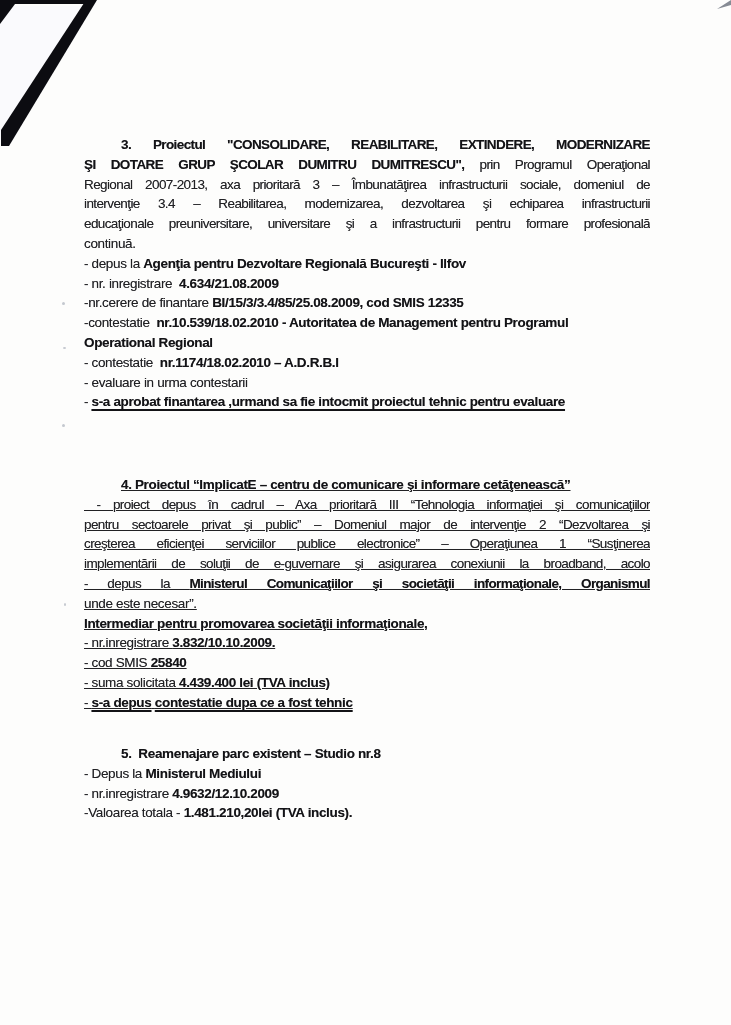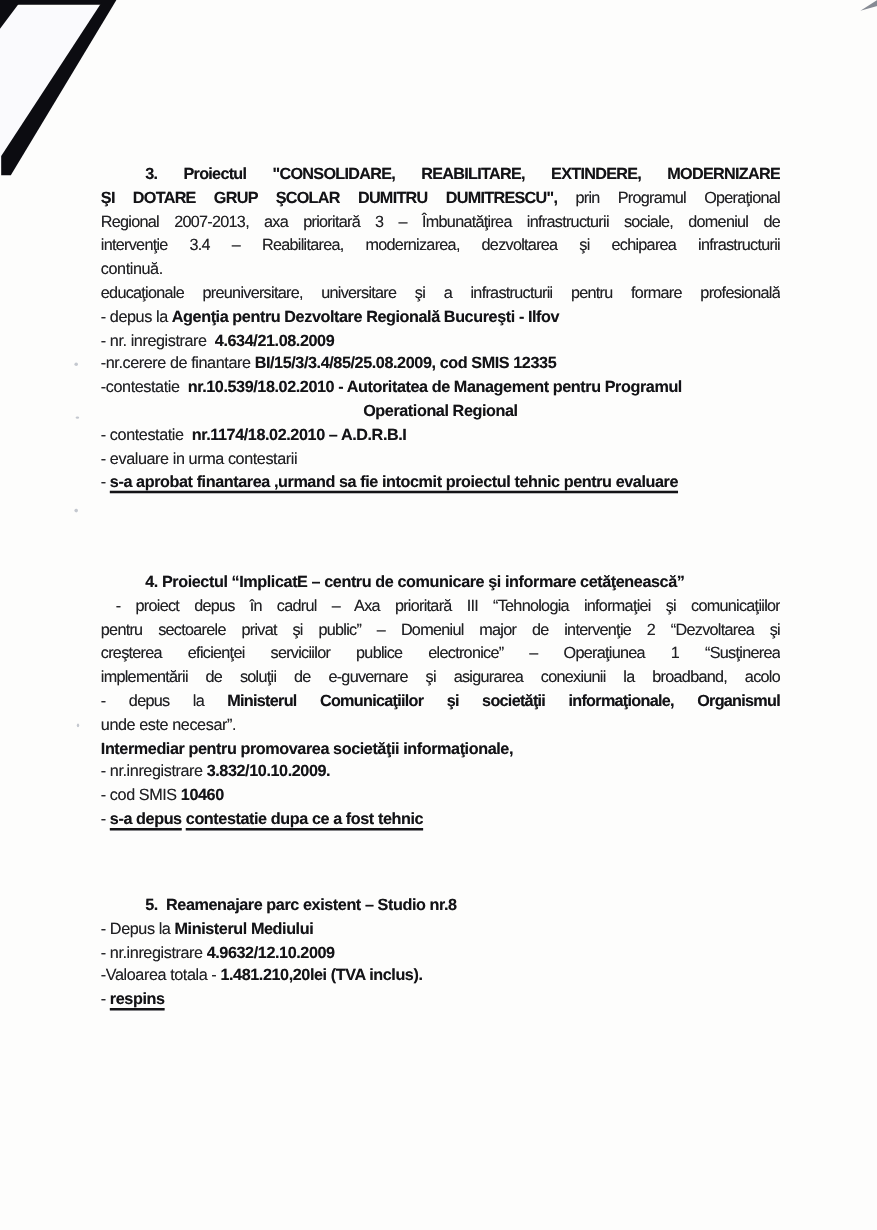--- a/index.html
+++ b/index.html
@@ -7,33 +7,33 @@
     position:relative;
     width:731px;height:1025px;
     background:#fdfdfc;
     overflow:hidden;
     font-family:"Liberation Sans","DejaVu Sans",sans-serif;
     color:#212124;
     text-shadow:0 0 .5px rgba(25,25,30,.45);
   }
   .section{position:absolute;left:84px;width:566px;}
   .sec0{top:135px;}
-  .sec1{top:475px;}
+  .sec1{top:475px;text-decoration:underline;}
   .sec2{top:744px;}
   .ln{
     height:19.8px;line-height:19.8px;
     font-size:13.5px;letter-spacing:-.35px;
     white-space:nowrap;
   }
   .ln.just{
     white-space:normal;overflow:hidden;
     text-align:justify;text-align-last:justify;
     letter-spacing:-.6px;
   }
-  .ln.center{white-space:normal;text-align:center;}
+  .ln.center{white-space:normal;}
   .ln.indent{text-indent:37px;}
   .b{font-weight:700;color:#131316;}
   .u{text-decoration:underline;text-decoration-thickness:1.6px;text-underline-offset:3px;}
   .corner-artifact{position:absolute;left:0;top:0;pointer-events:none;}
   .tr-mark{position:absolute;right:0;top:0;pointer-events:none;}
   .speck{position:absolute;border-radius:50%;background:#c4c8cf;pointer-events:none;}
   .sp1{left:62px;top:302px;width:3px;height:3px;}
   .sp2{left:63px;top:347px;width:3px;height:2px;}
   .sp3{left:62px;top:424px;width:3px;height:3px;}
   .sp4{left:64px;top:603px;width:2px;height:3px;}
@@ -58,46 +58,46 @@
   <div class="speck sp2"></div>
   <div class="speck sp3"></div>
   <div class="speck sp4"></div>
 
   <div id="content-host">
       <div class="section sec0">
         <div class="ln just indent"><span class="b">3. Proiectul "CONSOLIDARE, REABILITARE, EXTINDERE, MODERNIZARE</span></div>
         <div class="ln just"><span class="b">ŞI DOTARE GRUP ŞCOLAR DUMITRU DUMITRESCU",</span><span> prin Programul Operaţional</span></div>
         <div class="ln just"><span>Regional 2007-2013, axa prioritară 3 – Îmbunatăţirea infrastructurii sociale, domeniul de</span></div>
         <div class="ln just"><span>intervenţie 3.4 – Reabilitarea, modernizarea, dezvoltarea şi echiparea infrastructurii</span></div>
+        <div class="ln just"><span>educaţionale preuniversitare, universitare şi a infrastructurii pentru formare profesională</span></div>
         <div class="ln plain"><span>continuă.</span></div>
-        <div class="ln just"><span>educaţionale preuniversitare, universitare şi a infrastructurii pentru formare profesională</span></div>
         <div class="ln plain"><span>- depus la </span><span class="b">Agenţia pentru Dezvoltare Regională Bucureşti - Ilfov</span></div>
         <div class="ln plain"><span>- nr. inregistrare &nbsp;</span><span class="b">4.634/21.08.2009</span></div>
         <div class="ln plain"><span>-nr.cerere de finantare </span><span class="b">BI/15/3/3.4/85/25.08.2009, cod SMIS 12335</span></div>
         <div class="ln plain"><span>-contestatie &nbsp;</span><span class="b">nr.10.539/18.02.2010 - Autoritatea de Management pentru Programul</span></div>
         <div class="ln center"><span class="b">Operational Regional</span></div>
         <div class="ln plain"><span>- contestatie &nbsp;</span><span class="b">nr.1174/18.02.2010 – A.D.R.B.I</span></div>
         <div class="ln plain"><span>- evaluare in urma contestarii</span></div>
         <div class="ln plain"><span>- </span><span class="b u">s-a aprobat finantarea ,urmand sa fie intocmit proiectul tehnic pentru evaluare</span></div>
       </div>
       <div class="section sec1">
         <div class="ln plain indent"><span class="b">4. Proiectul “ImplicatE – centru de comunicare şi informare cetăţenească”</span></div>
         <div class="ln just"><span>&nbsp;- proiect depus în cadrul – Axa prioritară III “Tehnologia informaţiei şi comunicaţiilor</span></div>
         <div class="ln just"><span>pentru sectoarele privat şi public” – Domeniul major de intervenţie 2 “Dezvoltarea şi</span></div>
         <div class="ln just"><span>creşterea eficienţei serviciilor publice electronice” – Operaţiunea 1 “Susţinerea</span></div>
         <div class="ln just"><span>implementării de soluţii de e-guvernare şi asigurarea conexiunii la broadband, acolo</span></div>
         <div class="ln just"><span>- depus la </span><span class="b">Ministerul Comunicaţiilor şi societăţii informaţionale, Organismul</span></div>
         <div class="ln plain"><span>unde este necesar”.</span></div>
         <div class="ln plain"><span class="b">Intermediar pentru promovarea societăţii informaţionale,</span></div>
         <div class="ln plain"><span>- nr.inregistrare </span><span class="b">3.832/10.10.2009.</span></div>
-        <div class="ln plain"><span>- cod SMIS </span><span class="b">10460</span></div>
+        <div class="ln plain"><span>- cod SMIS </span><span class="b">25840</span></div>
+        <div class="ln plain"><span>- suma solicitata </span><span class="b">4.439.400 lei (TVA inclus)</span></div>
         <div class="ln plain"><span>- </span><span class="b u">s-a depus</span><span> </span><span class="b u">contestatie dupa ce a fost tehnic</span></div>
       </div>
       <div class="section sec2">
         <div class="ln plain indent"><span class="b">5.&nbsp; Reamenajare parc existent – Studio nr.8</span></div>
         <div class="ln plain"><span>- Depus la </span><span class="b">Ministerul Mediului</span></div>
         <div class="ln plain"><span>- nr.inregistrare </span><span class="b">4.9632/12.10.2009</span></div>
         <div class="ln plain"><span>-Valoarea totala - </span><span class="b">1.481.210,20lei (TVA inclus).</span></div>
-        <div class="ln plain"><span>- </span><span class="b u">respins</span></div>
       </div>
     </div>
 
 </div>
 
 </body></html>

